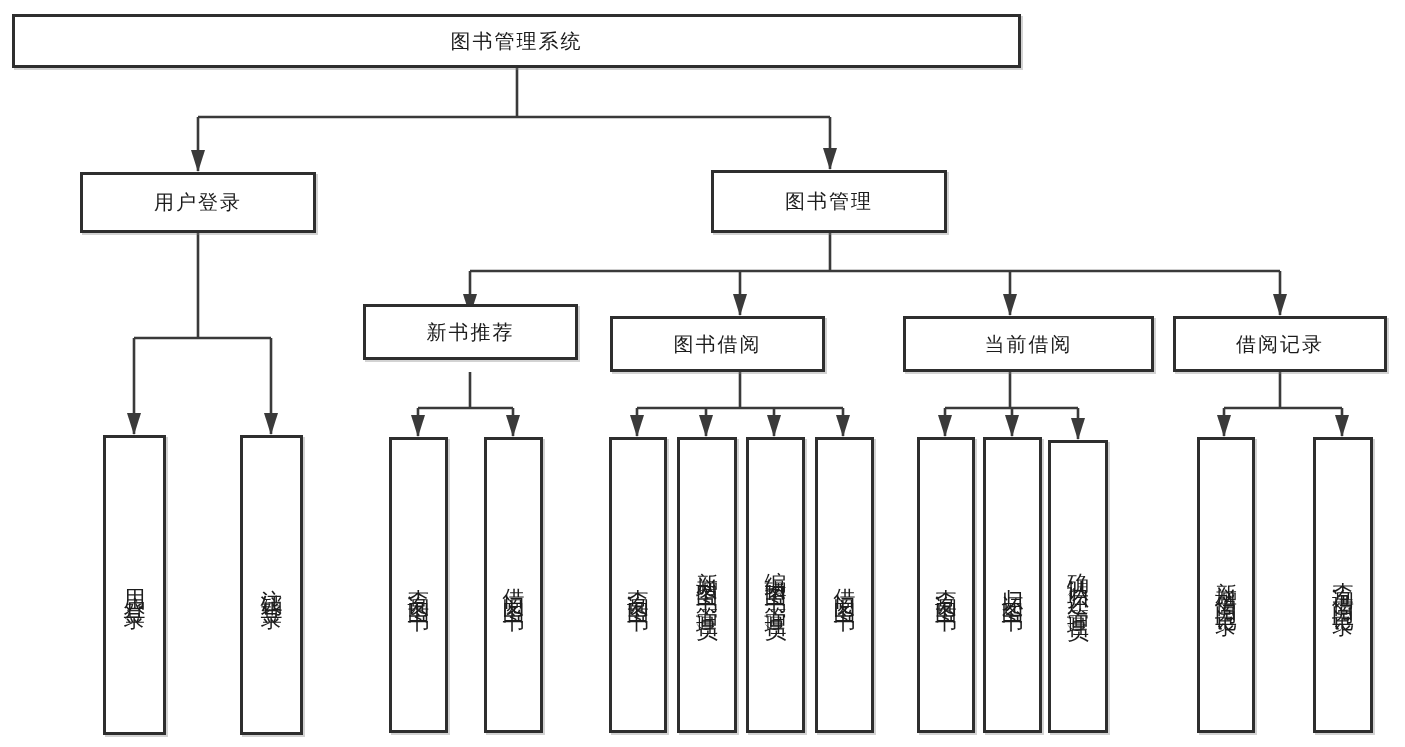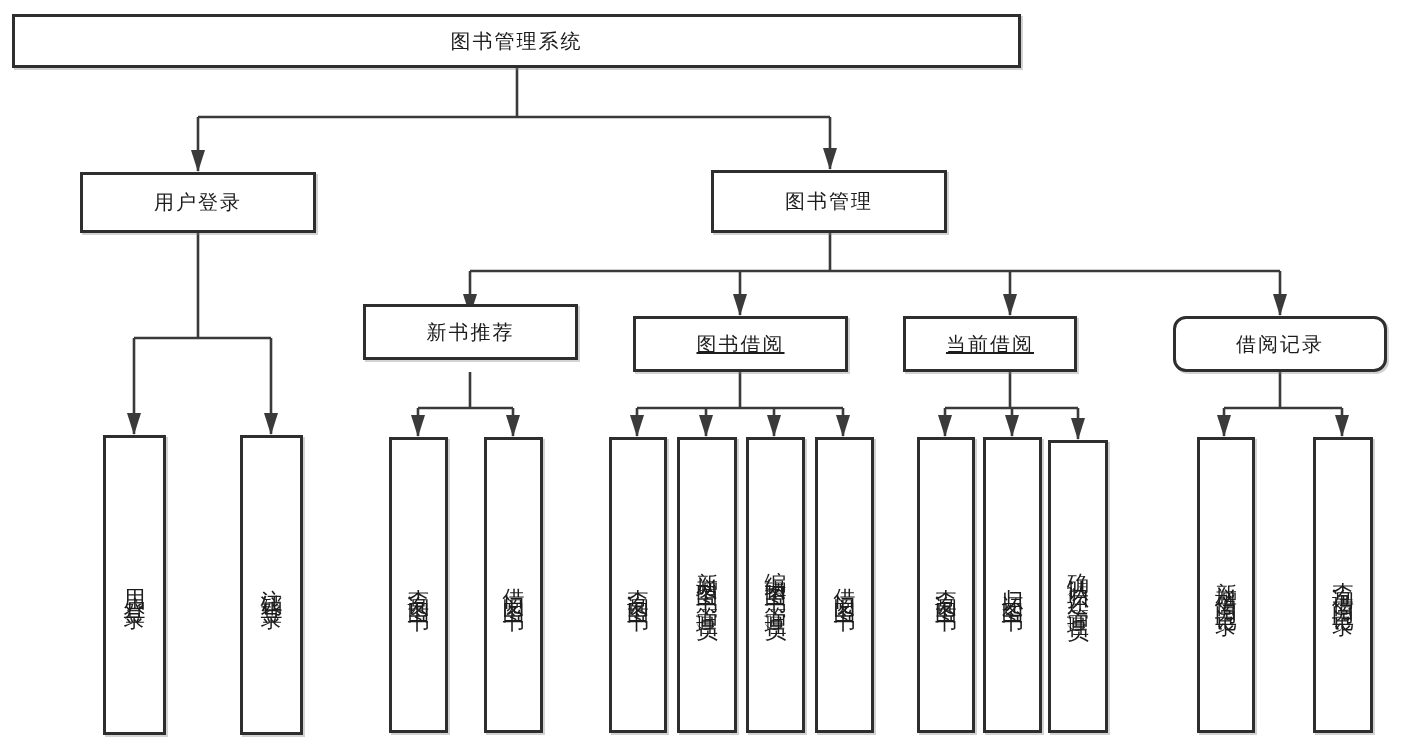--- a/index.html
+++ b/index.html
@@ -87,23 +87,23 @@
     <path class="edge" marker-end="url(#arw)" d="M1224,408 V436"></path>
     <path class="edge" marker-end="url(#arw)" d="M1342,408 V436"></path>
   </svg>
 
   <div class="node h" style="left:12px; top:14px; width:1009px; height:54px;">图书管理系统</div>
 
   <div class="node h" style="left:80px; top:172px; width:236px; height:61px;">用户登录</div>
   <div class="node h" style="left:711px; top:170px; width:236px; height:63px;">图书管理</div>
 
   <div class="node h" style="left:363px; top:304px; width:215px; height:56px;">新书推荐</div>
-  <div class="node h" style="left:633px; top:316px; width:215px; height:56px;text-decoration:underline;">图书借阅</div>
-  <div class="node h" style="left:903px; top:316px; width:174px; height:56px;text-decoration:underline;">当前借阅</div>
-  <div class="node h" style="left:1173px; top:316px; width:214px; height:56px;border-radius:13px;">借阅记录</div>
+  <div class="node h" style="left:610px; top:316px; width:215px; height:56px;">图书借阅</div>
+  <div class="node h" style="left:903px; top:316px; width:251px; height:56px;">当前借阅</div>
+  <div class="node h" style="left:1173px; top:316px; width:214px; height:56px;">借阅记录</div>
 
   <div class="node v" style="left:103px; top:435px; width:63px; height:300px;">用户登录</div>
   <div class="node v" style="left:240px; top:435px; width:63px; height:300px;">注销登录</div>
 
   <div class="node v" style="left:389px; top:437px; width:59px; height:296px;">查询图书</div>
   <div class="node v" style="left:484px; top:437px; width:59px; height:296px;">借阅图书</div>
 
   <div class="node v" style="left:609px; top:437px; width:58px; height:296px;">查询图书</div>
   <div class="node v" style="left:677px; top:437px; width:60px; height:296px;">新增图书（管理员）</div>
   <div class="node v" style="left:746px; top:437px; width:59px; height:296px;">编辑图书（管理员）</div>

